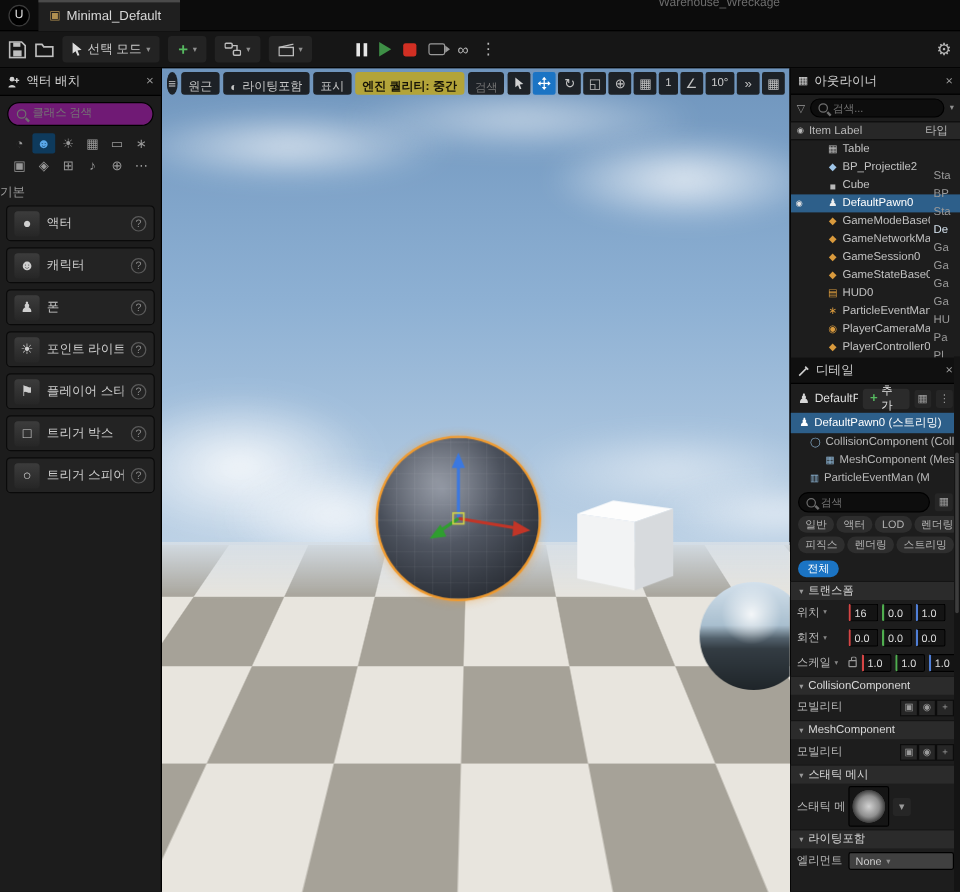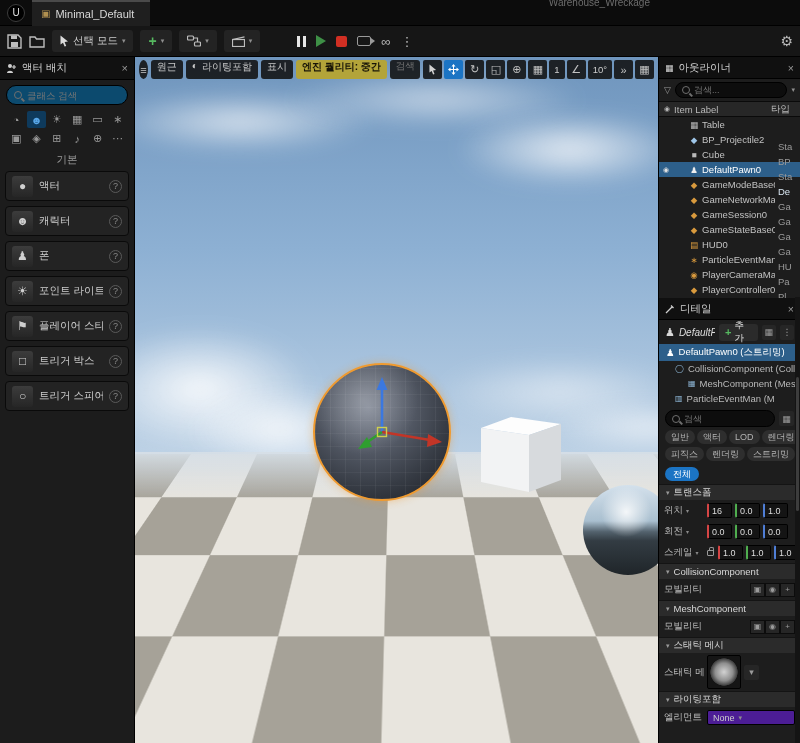--- a/index.html
+++ b/index.html
@@ -36,39 +36,39 @@
   .glyph { font-size:13px; color:#b8b8b8; }
   .toolbar-spacer { flex:1; }
 
   
   .content { display:flex; height:686px; }
 
   
   .left-panel { width:135px; background:#1c1c1c; border-right:1px solid #000; display:flex; flex-direction:column; }
   .panel-tab-bar { height:23px; background:#111; display:flex; align-items:center; padding:0 6px; gap:5px; color:#d2d2d2; font-size:10.5px; border-bottom:1px solid #000; }
   .panel-tab-bar .close { margin-left:auto; color:#9a9a9a; font-size:11px; }
-  .search-row { margin:5px 6px 3px; height:20px; background:#0c4a6e; border:1px solid #000; border-radius:10px; display:flex; align-items:center; padding:0 7px; gap:5px; }
+  .search-row { margin:5px 6px 3px; height:20px; background:#701a75; border:1px solid #000; border-radius:10px; display:flex; align-items:center; padding:0 7px; gap:5px;font-family:Liberation Serif, serif; }
   .mag { width:8px; height:8px; border:1.5px solid #6f6f6f; border-radius:50%; position:relative; flex:none; }
   .mag:after { content:""; position:absolute; width:4px; height:1.5px; background:#6f6f6f; transform:rotate(45deg); right:-4px; bottom:-2px; }
   .search-row input { flex:1; min-width:0; background:transparent; border:none; outline:none; color:#9a9a9a; font-size:9.5px; font-family:inherit; }
   .cat-grid { display:grid; grid-template-columns:repeat(6,1fr); gap:2px; padding:3px 7px 1px; }
   .cat-cell { height:17px; display:flex; align-items:center; justify-content:center; color:#989898; font-size:11px; border-radius:2px; cursor:default; }
   .cat-cell.selected { background:#0e3a5c; color:#59a7e8; }
-  .section-label { text-align:center; color:#9b9b9b; padding:5px 0 4px; font-size:10.5px; }
+  .section-label { color:#9b9b9b; padding:5px 0 4px; font-size:10.5px; }
   .place-list { flex:1; overflow:hidden; padding:0 5px; }
   .place-item { height:30px; margin-bottom:5px; background:#232323; border:1px solid #0a0a0a; border-radius:4px; display:flex; align-items:center; padding:0 6px; gap:6px; }
   .pi-icon { width:21px; height:21px; border-radius:3px; background:linear-gradient(#3c3c3c,#262626); display:flex; align-items:center; justify-content:center; color:#cfcfcf; font-size:12px; flex:none; }
   .pi-label { flex:1; color:#cfcfcf; font-size:10.5px; white-space:nowrap; overflow:hidden; }
   .pi-q { width:13px; height:13px; border:1px solid #5a5a5a; border-radius:50%; color:#8a8a8a; font-size:9px; display:flex; align-items:center; justify-content:center; flex:none; }
 
   
   .viewport { flex:1; position:relative; overflow:hidden;
     background:linear-gradient(180deg,#6f95bd 0%,#8db0d3 28%,#c2d5e7 62%,#e7edf3 100%); }
   .vp-toolbar { position:absolute; top:3px; left:4px; right:4px; display:flex; align-items:center; gap:3px; z-index:30; }
-  .vp-pill { height:19px; background:rgba(17,17,17,.88); border-radius:3px; display:flex; align-items:flex-start; gap:4px; padding:0 6px; color:#c8c8c8; font-size:10px; white-space:nowrap; }
+  .vp-pill { height:19px; background:rgba(17,17,17,.88); border-radius:3px; display:flex; align-items:flex-end; gap:4px; padding:0 6px; color:#c8c8c8; font-size:10px; white-space:nowrap; }
   .vp-round { width:19px; height:19px; border-radius:50%; background:rgba(17,17,17,.88); display:flex; align-items:center; justify-content:center; color:#c8c8c8; font-size:11px; }
   .vp-pill.quality { background:#b3a439; color:#181507; font-weight:bold; }
   .vp-pill.vp-search-pill { width:52px; }
   .vp-pill input { width:100%; min-width:0; background:transparent; border:none; outline:none; color:#858585; font-size:9.5px; font-family:inherit; }
   .vp-right { margin-left:auto; display:flex; gap:2px; align-items:center; }
   .vp-tool { width:19px; height:19px; background:rgba(17,17,17,.88); display:flex; align-items:center; justify-content:center; color:#c2c2c2; font-size:11px; border-radius:2px; }
   .vp-tool.selected { background:#1b74c4; color:#fff; }
   .vp-val { height:19px; background:rgba(17,17,17,.88); color:#cccccc; font-size:9.5px; display:flex; align-items:center; padding:0 5px; border-radius:2px; }
 
   .cloud { position:absolute; border-radius:50%; filter:blur(10px);
@@ -111,21 +111,21 @@
   .ol-row.selected { background:#2d5f8a; color:#fff; }
   .ol-eye { width:10px; font-size:7px; color:#e2e2e2; flex:none; }
   .ol-icon { width:10px; font-size:8.5px; text-align:center; margin-left:13px; flex:none; }
   .ol-label { flex:1; white-space:nowrap; overflow:hidden; }
   .ol-type { width:20px; color:#9a9a9a; overflow:hidden; flex:none;margin-top:44px; }
   .ol-row.selected .ol-type { color:#d8e6f2; }
   .ol-status { height:18px; display:flex; align-items:center; padding:0 7px; color:#9a9a9a; font-size:9.5px; border-top:1px solid #0a0a0a; }
 
   .dt-obj-row { height:24px; display:flex; align-items:center; gap:4px; padding:0 6px; }
   .obj-icon { font-size:11px; color:#d8d8d8; }
-  .obj-name { color:#dddddd; font-size:10px; overflow:hidden; white-space:nowrap; max-width:46px;font-style:italic; }
+  .obj-name { color:#dddddd; font-size:10px; overflow:hidden; white-space:nowrap; max-width:46px; }
   .add-btn { display:flex; align-items:center; gap:3px; background:#2b2b2b; border-radius:3px; height:17px; padding:0 6px; color:#e4e4e4; font-size:9.5px; }
   .mini-btn { width:15px; height:15px; background:#262626; border-radius:2px; display:flex; align-items:center; justify-content:center; color:#9a9a9a; font-size:9px; }
   .dt-instance { height:17px; background:#2d5f8a; color:#fff; display:flex; align-items:center; gap:4px; padding:0 7px; font-size:9.5px; white-space:nowrap; overflow:hidden; }
   .comp-row { height:15px; display:flex; align-items:center; gap:4px; color:#b9b9b9; font-size:9.5px; white-space:nowrap; overflow:hidden; }
   .comp-ico { font-size:8px; color:#8fb8d8; }
   .dt-search-row { display:flex; align-items:center; gap:4px; padding:4px 6px 3px; }
   .dt-search { flex:1; min-width:0; height:17px; background:#0d0d0d; border:1px solid #000; border-radius:9px; display:flex; align-items:center; gap:4px; padding:0 6px; }
   .dt-search input { flex:1; min-width:0; background:transparent; border:none; outline:none; color:#777; font-size:9px; font-family:inherit; }
   .chips { padding:0 6px 3px; }
   .chip-row { display:flex; gap:2px; margin-bottom:3px; }
@@ -137,21 +137,21 @@
   .prop-label { width:40px; flex:none; color:#b9b9b9; font-size:9.5px; display:flex; align-items:center; gap:3px; white-space:nowrap; overflow:hidden; }
   .mini-caret { font-size:6px; color:#888; }
   .num-cell { width:25px; height:15px; background:#141414; border:1px solid #000; border-left:2px solid #555; border-radius:2px;
     color:#dddddd; font-size:9px; display:flex; align-items:center; padding:0 3px; overflow:hidden; flex:none; }
   .lock-icon { width:7px; height:6px; border:1px solid #999; border-radius:1px; position:relative; margin-right:1px; flex:none; }
   .lock-icon:before { content:""; position:absolute; top:-4px; left:1px; width:3px; height:3px; border:1px solid #999; border-bottom:none; border-radius:2px 2px 0 0; }
   .seg { display:flex; margin-left:auto; }
   .seg-cell { width:15px; height:14px; background:#262626; border:1px solid #0c0c0c; color:#9a9a9a; font-size:8px; display:flex; align-items:center; justify-content:center; }
   .mesh-thumb { width:34px; height:34px; border:1px solid #000; border-radius:2px; flex:none;
     background:radial-gradient(closest-side,#d2d2d2 0%,#8f8f8f 55%,#3f3f3f 84%,#151515 87%,#151515 100%); }
-  .none-select { height:15px; background:#4c1d95; border:1px solid #000; border-radius:2px; color:#cccccc; font-size:9px;
+  .none-select { height:15px; background:#404040; border:1px solid #000; border-radius:2px; color:#cccccc; font-size:9px;
     display:flex; align-items:center; gap:4px; padding:0 5px; flex:1; min-width:0; }
   .rp-scrollbar { position:absolute; right:0; top:240px; bottom:0; width:5px; background:#141414; }
   .rp-scrollbar .thumb { position:absolute; top:18%; height:30%; left:1px; right:1px; background:#3d3d3d; border-radius:2px; }
 </style>
 </head>
 <body>
 
 <div class="titlebar">
   <div class="ue-logo">U</div>
   <div class="doc-tab">

